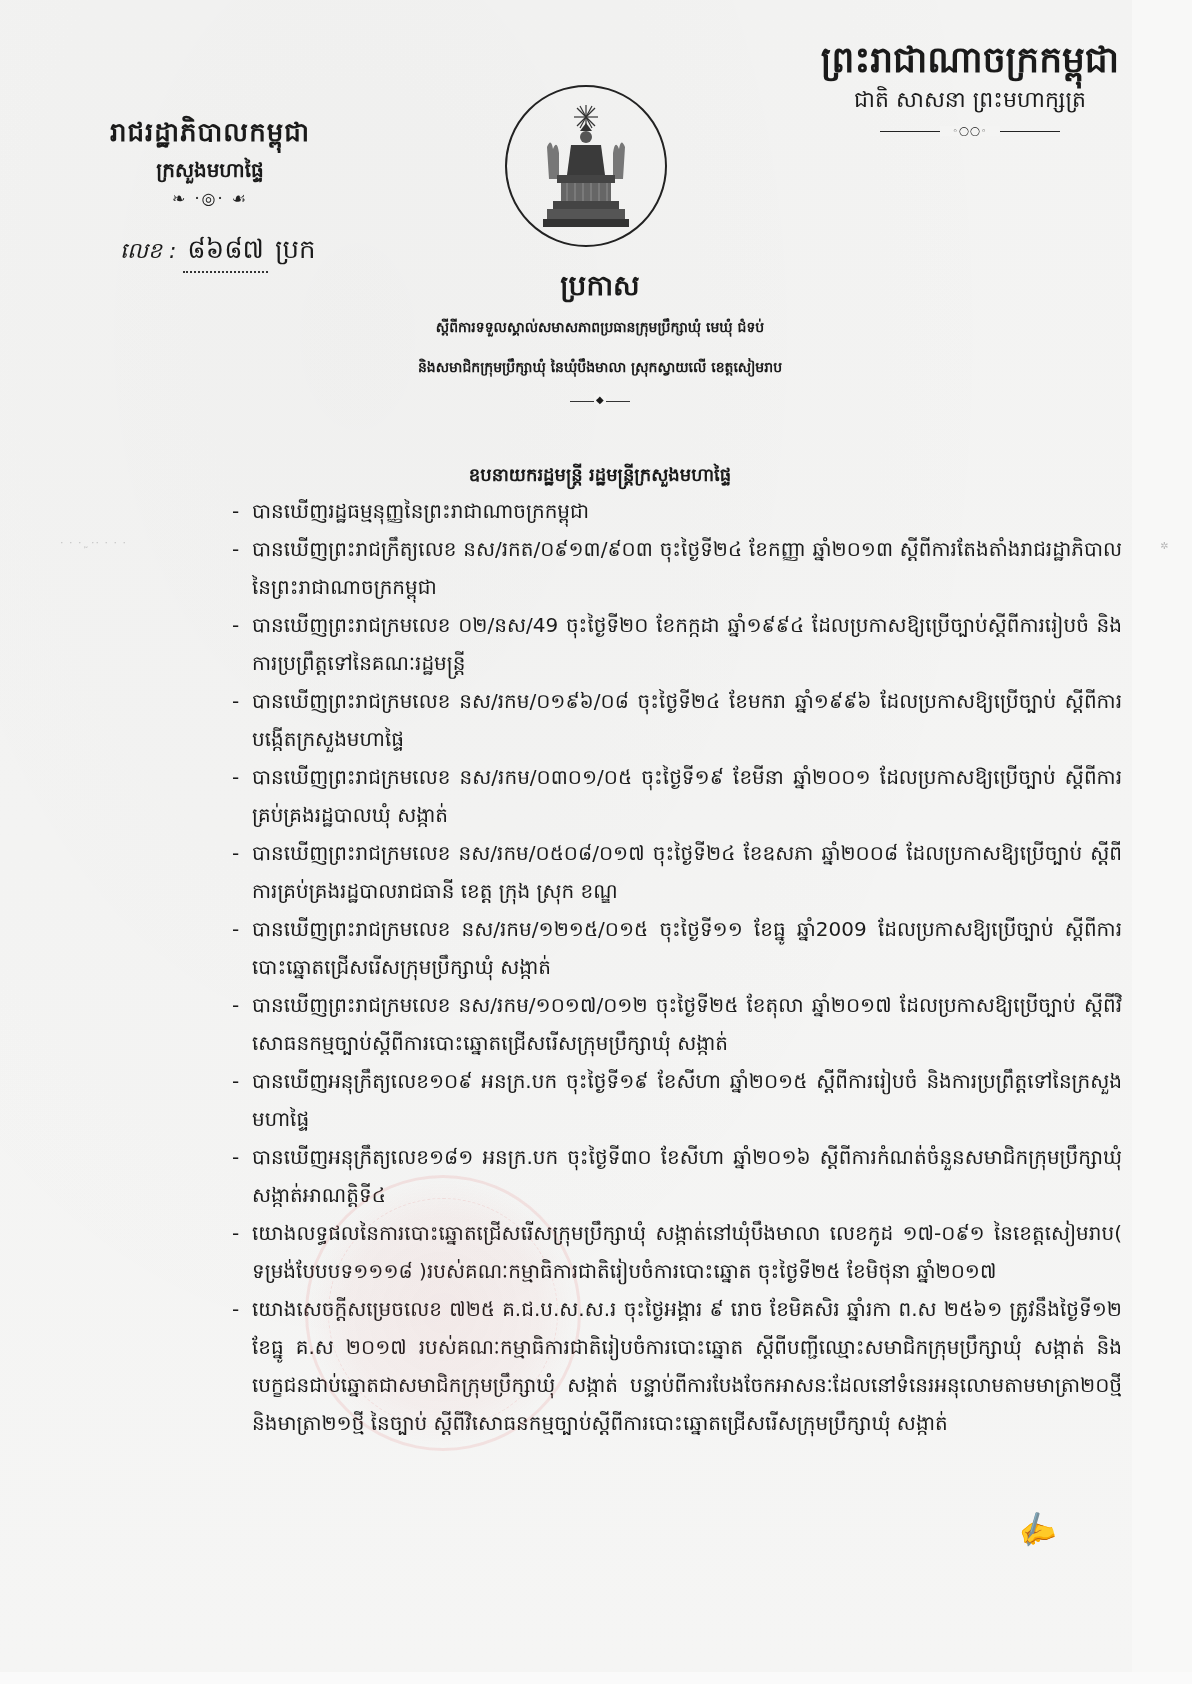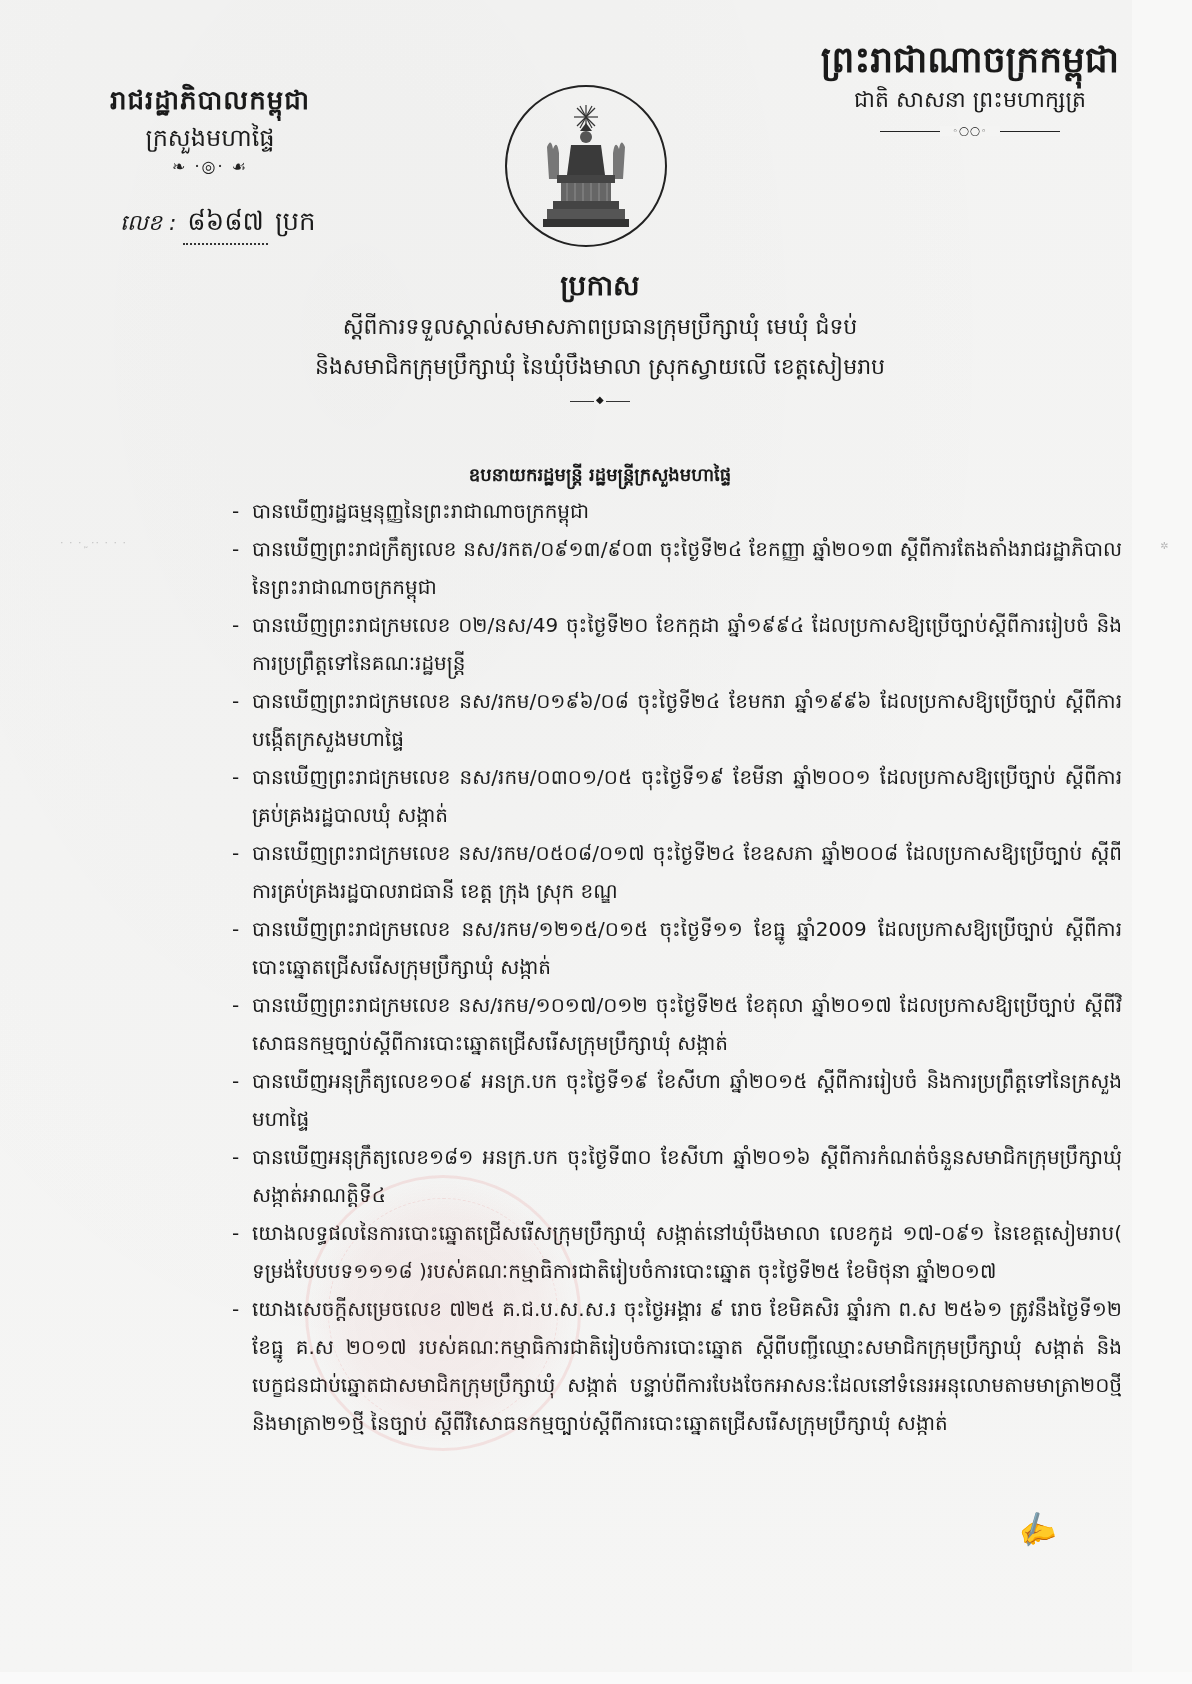--- a/index.html
+++ b/index.html
@@ -20,36 +20,36 @@
     background: #f8f8f7;
   }
   .bottom-strip {
     position: absolute; left: 0; top: 1672px; width: 1192px; height: 12px; background: #fafafa;
   }
   
   .hdr-left {
     position: absolute; left: 80px; top: 80px; width: 260px; text-align: center;
   }
   .hdr-left .gov {
-    font-size: 26px; font-weight: bold; letter-spacing: 1px; line-height: 40px;
+    font-size: 26px; font-weight: bold; letter-spacing: 1px; line-height: 40px; margin-top: 32px;
   }
   .hdr-left .ministry {
-    font-size: 24px; font-weight: normal; line-height: 36px;
+    font-size: 20px; font-weight: bold; line-height: 36px;
   }
   .ornament {
     font-family: "DejaVu Serif", serif; font-size: 16px; color: #222; line-height: 22px; letter-spacing: 2px;
   }
   .ref-line {
     position: absolute; left: 120px; top: 205px; font-size: 22px; font-style: italic;
     white-space: nowrap;
   }
   .ref-line .ref-label { font-style: italic; text-align: right; }
   .ref-line .ref-num {
     display: inline-block; border-bottom: 2px dotted #333; padding: 0 4px; font-style: normal;
-    font-family: "DejaVu Serif", serif; font-size: 26px;
+    font-family: "DejaVu Serif", serif; font-size: 26px; margin-top: 28px;
   }
   .ref-line .ref-suffix { font-family: "DejaVu Serif", serif; font-size: 26px; font-style: normal; }
   
   .emblem {
     position: absolute; left: 505px; top: 85px; width: 158px; height: 158px;
     border: 2px solid #222; border-radius: 50%;
   }
   .emblem svg { position: absolute; left: 0; top: 0; }
   
   .hdr-right {
@@ -65,21 +65,21 @@
   }
   .hdr-right .divider-orn span {
     position: absolute; left: 60px; width: 60px; top: 0; height: 10px; background: #f4f4f3;
     font-size: 9px; line-height: 10px; text-align: center; letter-spacing: 1px;
   }
   
   .title-block {
     position: absolute; left: 150px; top: 265px; width: 900px; text-align: center;
   }
   .title-block .doc-type { font-size: 28px; font-weight: bold; line-height: 42px; }
-  .title-block .subject { font-size: 22px; font-weight: normal; line-height: 40px; }
+  .title-block .subject { font-size: 14px; font-weight: bold; line-height: 40px; }
   .title-block .small-div {
     margin: 14px auto 0; width: 60px; height: 1px; background: #333; position: relative;
   }
   .title-block .small-div::after {
     content: "◆"; position: absolute; left: 24px; top: -7px; font-size: 10px; background: #f4f4f3; padding: 0 2px;
   }
   .signer {
     position: absolute; left: 150px; top: 458px; width: 900px; text-align: center;
     font-size: 18px; font-weight: bold; line-height: 34px;
   }

